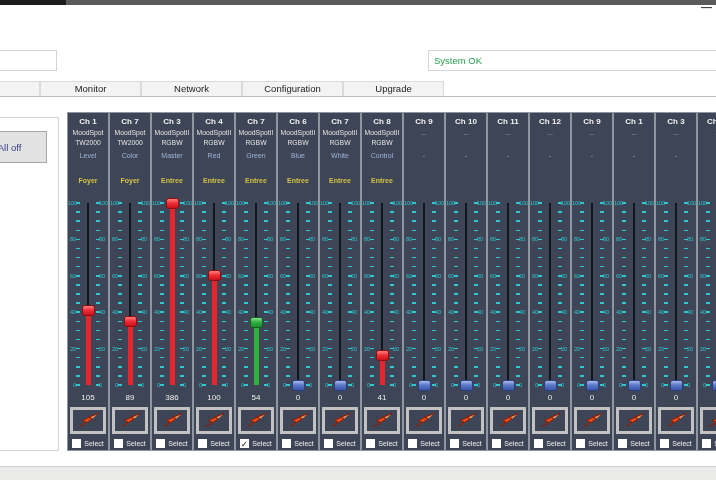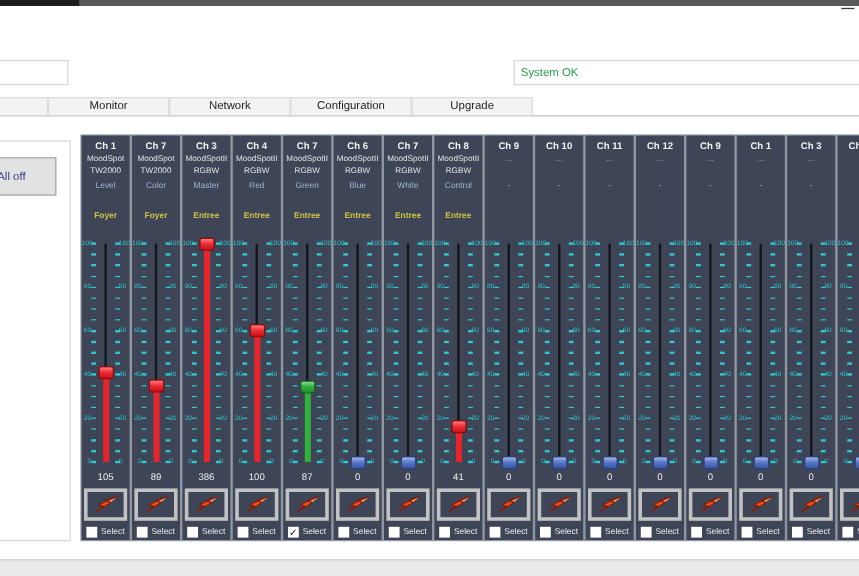--- a/index.html
+++ b/index.html
@@ -470,21 +470,21 @@
           <div class="tick" style="top: 42.5px; left: 27.5px; background: rgb(47, 200, 208);"></div>
           <div class="tick" style="top: 33.4px; left: 8px; background: rgb(47, 200, 208);"></div>
           <div class="tick" style="top: 33.4px; left: 27.5px; background: rgb(47, 200, 208);"></div>
           <div class="tick" style="top: 24.3px; left: 8px; background: rgb(47, 200, 208);"></div>
           <div class="tick" style="top: 24.3px; left: 27.5px; background: rgb(47, 200, 208);"></div>
           <div class="tick" style="top: 15.2px; left: 8px; background: rgb(47, 200, 208);"></div>
           <div class="tick" style="top: 15.2px; left: 27.5px; background: rgb(47, 200, 208);"></div>
           <div class="tick-label left" style="top: 13px; color: rgb(47, 200, 208);">100</div>
           <div class="tick-label right" style="top: 13px; color: rgb(47, 200, 208);">100</div>
         </div>
-    <div class="ch-value">87</div>
+    <div class="ch-value">54</div>
     <div class="flash-button">
       <svg width="24" height="15" viewBox="0 0 24 15">
         <polygon points="22,0.5 12.5,4 16,6 4,13.5 10,8.8 6.5,7.5" fill="#ef4f1e" stroke="#8c1a00" stroke-width="0.9"></polygon>
         <polygon points="21,1.5 14.5,4.2 16.5,5.4" fill="#ff9a5c"></polygon>
       </svg>
     </div>
     <div class="select-row">
       <div class="checkbox checked"></div>
       <span class="select-text">Select</span>
     </div>

